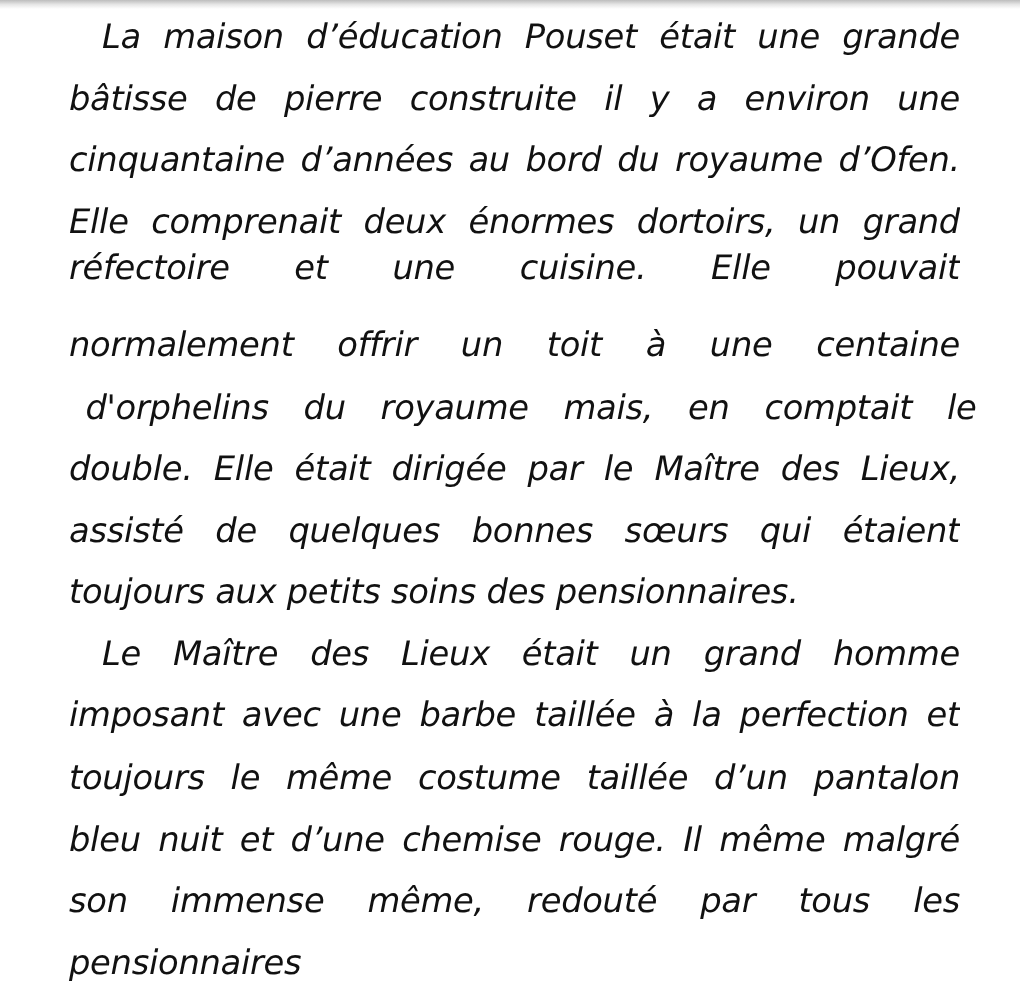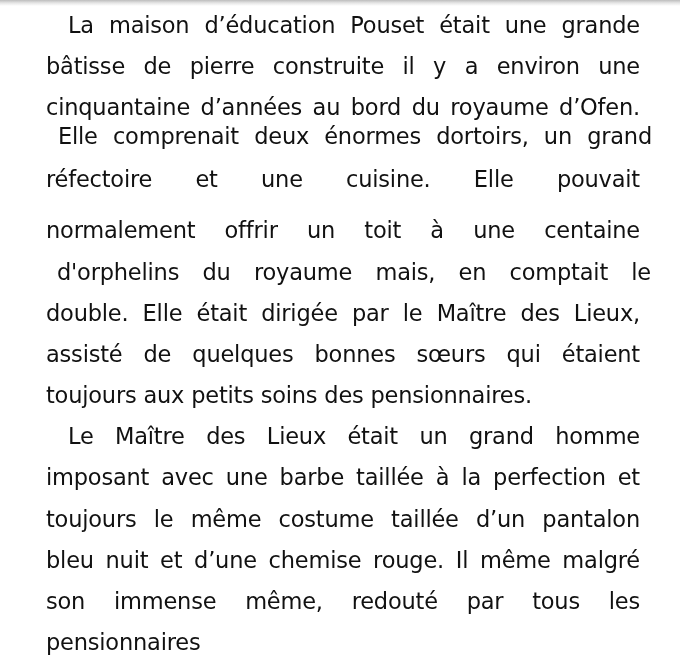--- a/index.html
+++ b/index.html
@@ -31,20 +31,21 @@
     .line {
       position: absolute;
       left: 0;
       width: 594px;
       height: 41px;
       font-size: 22.5px;
       line-height: 41px;
       white-space: nowrap;
       letter-spacing: -0.2px;
       word-spacing: 0px;
+      font-style: italic;
     }
     .line.justify {
       text-align: justify;
       text-align-last: justify;
       white-space: normal;
       overflow: hidden;
     }
     .line.last {
       text-align: left;
     }
@@ -56,21 +57,21 @@
 </head>
 <body>
 
 <div class="top-shadow"></div>
 
 <div class="page">
 
   <div class="line justify indent" style="top:5px;">La maison d’éducation Pouset était une grande</div>
   <div class="line justify" style="top:46px;">bâtisse de pierre construite il y a environ une</div>
   <div class="line justify" style="top:87px;">cinquantaine d’années au bord du royaume d’Ofen.</div>
-  <div class="line justify" style="top:116px;margin-left:12px;">Elle comprenait deux énormes dortoirs, un grand</div>
+  <div class="line justify" style="top:128px;">Elle comprenait deux énormes dortoirs, un grand</div>
   <div class="line justify" style="top:159px;">réfectoire et une cuisine. Elle pouvait</div>
   <div class="line justify" style="top:210px;">normalement offrir un toit à une centaine</div>
   <div class="line justify" style="top:252px;margin-left:11px;">d'orphelins du royaume mais, en comptait le</div>
   <div class="line justify" style="top:293px;">double. Elle était dirigée par le Maître des Lieux,</div>
   <div class="line justify" style="top:334px;">assisté de quelques bonnes sœurs qui étaient</div>
   <div class="line last" style="top:375px;">toujours aux petits soins des pensionnaires.</div>
 
   <div class="line justify indent" style="top:416px;">Le Maître des Lieux était un grand homme</div>
   <div class="line justify" style="top:457px;">imposant avec une barbe taillée à la perfection et</div>
   <div class="line justify" style="top:499px;">toujours le même costume taillée d’un pantalon</div>

